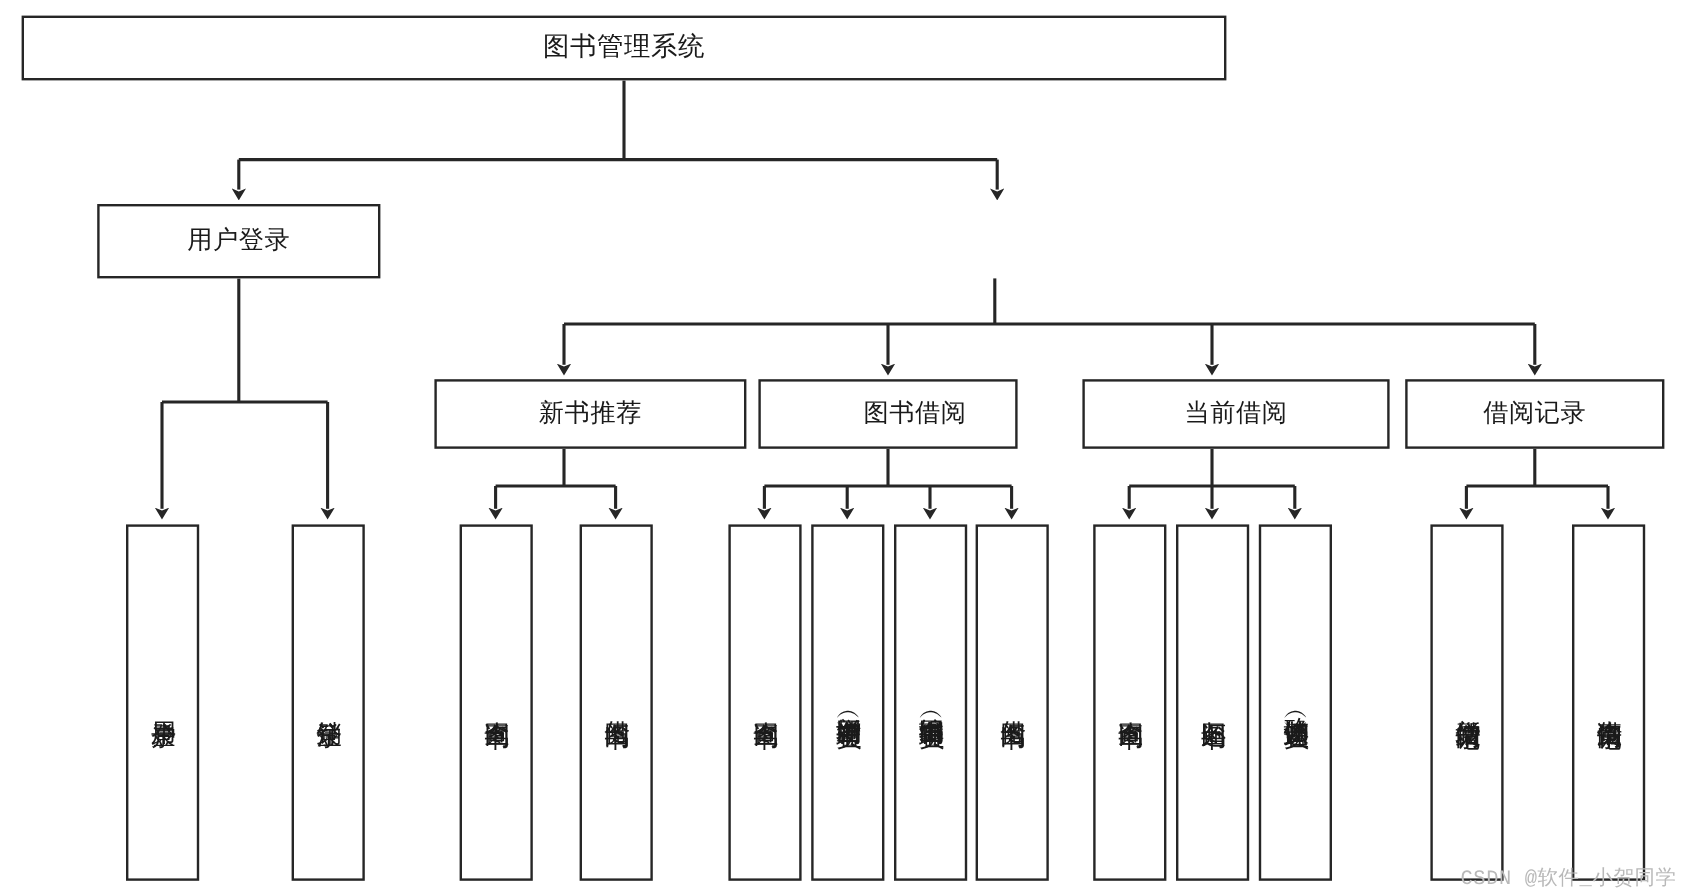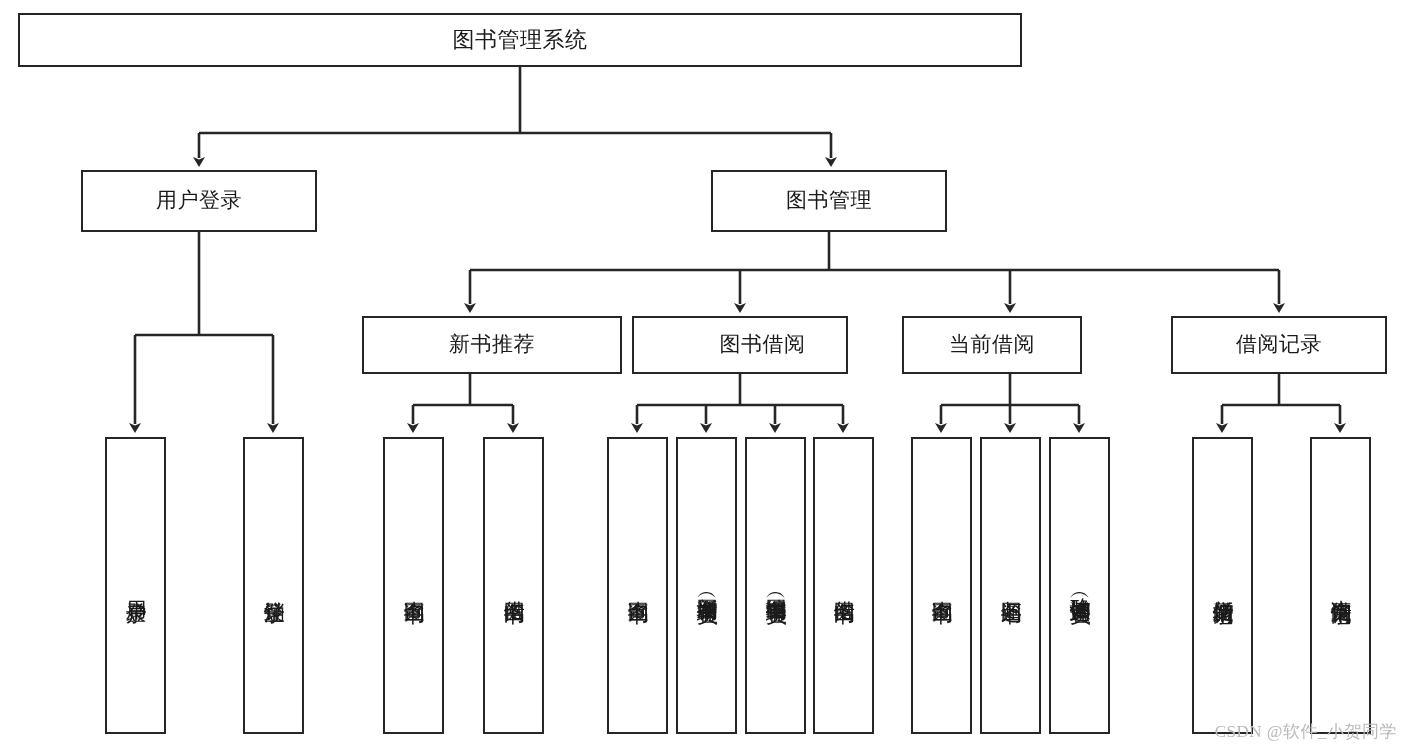--- a/index.html
+++ b/index.html
@@ -64,21 +64,21 @@
     fill: #262626;
   }
   #watermark {
     position: absolute;
     right: 8px;
     bottom: 4px;
     font-size: 17px;
     color: #b9b9b9;
     letter-spacing: 0.5px;
     white-space: nowrap;
-    font-family: Liberation Serif, serif;
+    font-family: Liberation Mono, monospace;
   }
 </style>
 </head>
 <body>
 
 <div id="canvas">
 
   <svg class="links" viewBox="0 0 1405 747">
     <defs>
       <marker id="arw" markerWidth="10" markerHeight="12" refX="1" refY="6" orient="auto" markerUnits="userSpaceOnUse">
@@ -123,25 +123,24 @@
 
     <path class="lnk" d="M1279,374 L1279,405"></path>
     <path class="lnk" d="M1222,405 L1340,405"></path>
     <path class="lnk" d="M1222,405 L1222,424" marker-end="url(#arw)"></path>
     <path class="lnk" d="M1340,405 L1340,424" marker-end="url(#arw)"></path>
   </svg>
 
   <div class="node h root" style="left:18px; top:13px; width:1004px; height:54px;">图书管理系统</div>
 
   <div class="node h" style="left:81px; top:170px; width:236px; height:62px;">用户登录</div>
-  <div class="node h" style="left:711px; top:170px; width:236px; height:62px;">图书管理</div>
 
   <div class="node h" style="left:362px; top:316px; width:260px; height:58px;">新书推荐</div>
   <div class="node h" style="left:632px; top:316px; width:216px; height:58px;padding-left:45px;">图书借阅</div>
-  <div class="node h" style="left:902px; top:316px; width:180px; height:58px;">当前借阅</div>
+  <div class="node h" style="left:902px; top:316px; width:256px; height:58px;">当前借阅</div>
   <div class="node h" style="left:1171px; top:316px; width:216px; height:58px;">借阅记录</div>
 
   <div class="node v" style="left:105px; top:437px; width:61px; height:297px;">用户登录</div>
   <div class="node v" style="left:243px; top:437px; width:61px; height:297px;">注销登录</div>
 
   <div class="node v" style="left:383px; top:437px; width:61px; height:297px;">查询图书</div>
   <div class="node v" style="left:483px; top:437px; width:61px; height:297px;">借阅图书</div>
 
   <div class="node v" style="left:607px; top:437px; width:61px; height:297px;">查询图书</div>
   <div class="node v" style="left:676px; top:437px; width:61px; height:297px;">新增图书（管理员）</div>

